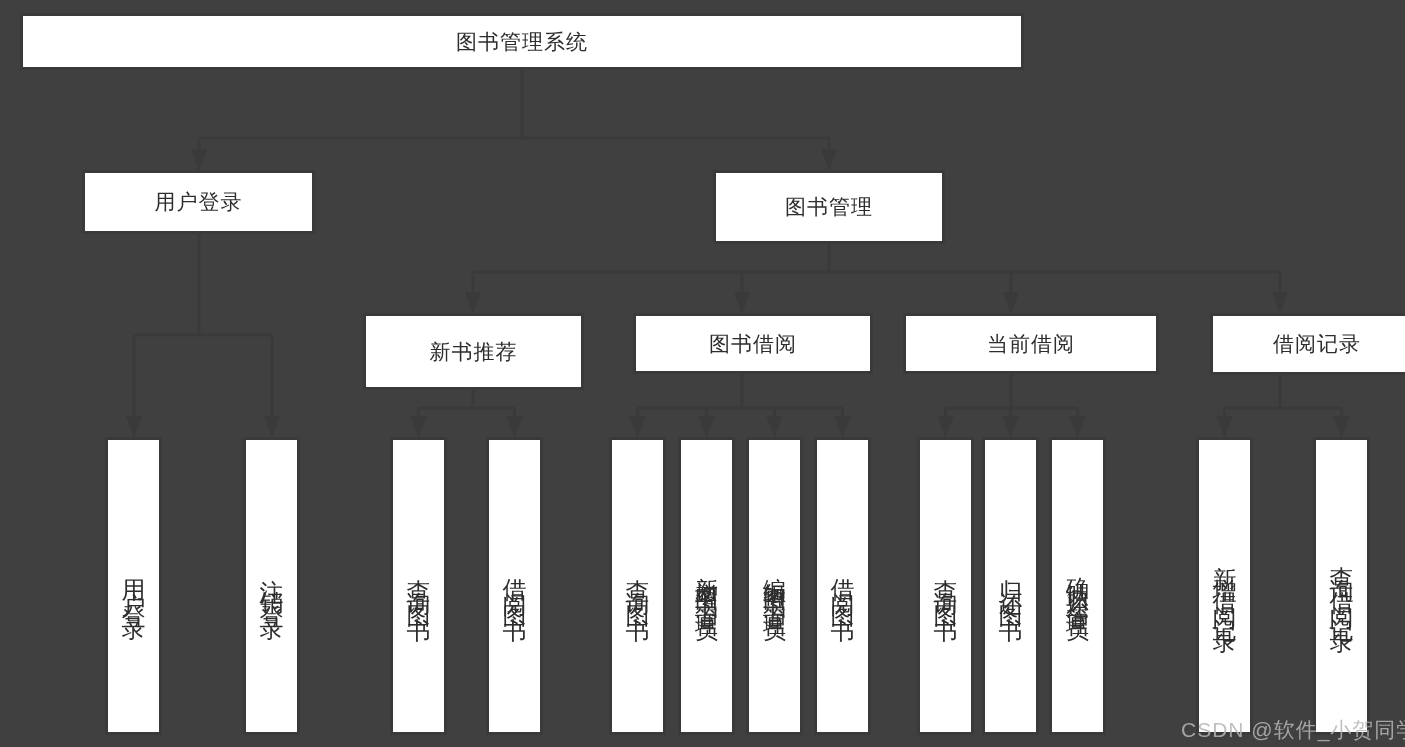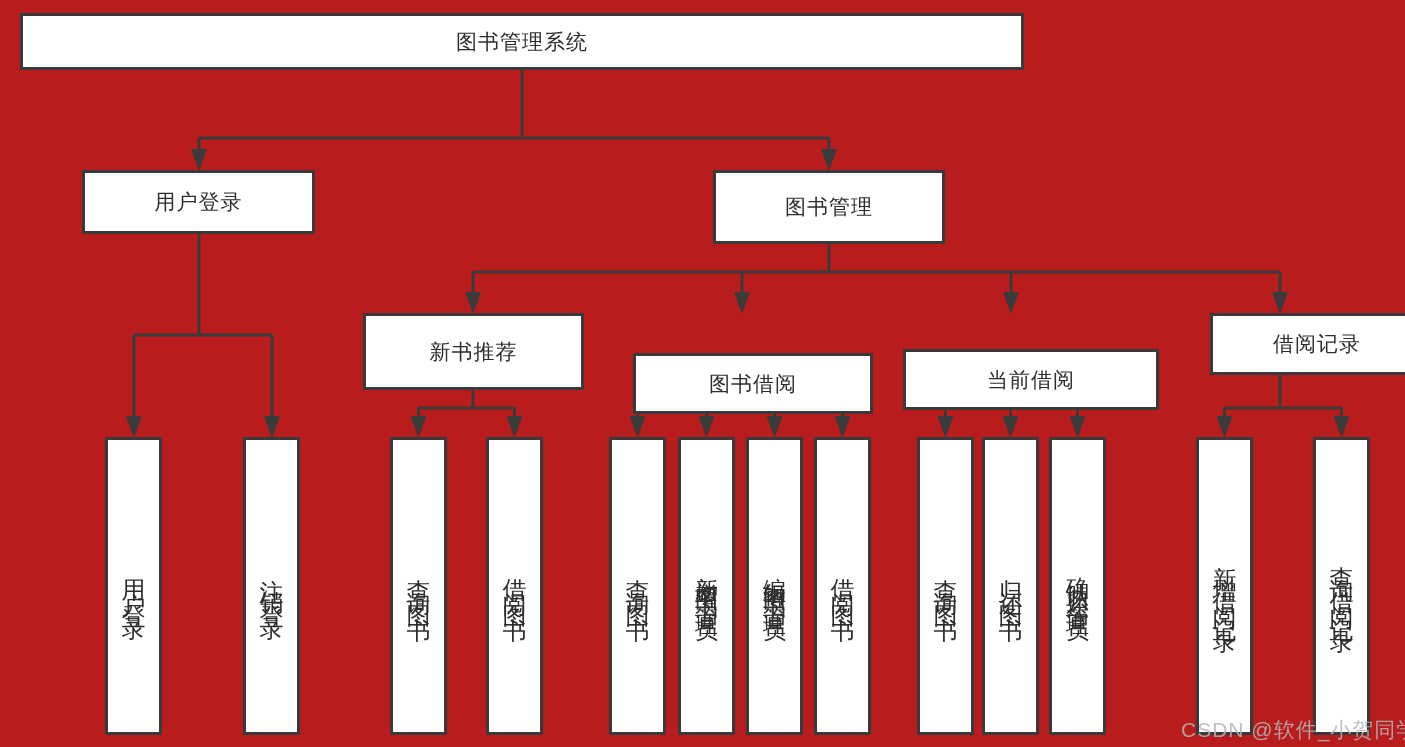--- a/index.html
+++ b/index.html
@@ -1,20 +1,20 @@
 <!DOCTYPE html>
 <html><head>
 <meta charset="utf-8">
 <style>
   html, body { margin: 0; padding: 0; background: #ffffff; }
   .stage {
     position: relative;
     width: 1405px;
     height: 747px;
-    background: #b91c1c;
+    background: #404040;
     font-family: "Liberation Sans", sans-serif;
     overflow: hidden;
   }
   .wires {
     position: absolute;
     left: 0; top: 0;
     width: 1405px; height: 747px;
     z-index: 1;
   }
   .node {
@@ -136,24 +136,24 @@
   <div class="node node-h" style="left:82px; top:170px; width:233px; height:64px;">
     <span>用户登录</span>
   </div>
   <div class="node node-h" style="left:713px; top:170px; width:232px; height:74px;">
     <span>图书管理</span>
   </div>
 
   <div class="node node-h" style="left:363px; top:313px; width:221px; height:77px;">
     <span>新书推荐</span>
   </div>
-  <div class="node node-h" style="left:633px; top:313px; width:240px; height:61px;margin-top:40px;">
+  <div class="node node-h" style="left:633px; top:313px; width:240px; height:61px;">
     <span>图书借阅</span>
   </div>
-  <div class="node node-h" style="left:903px; top:313px; width:256px; height:61px;margin-top:36px;">
+  <div class="node node-h" style="left:903px; top:313px; width:256px; height:61px;">
     <span>当前借阅</span>
   </div>
   <div class="node node-h" style="left:1210px; top:313px; width:214px; height:62px;">
     <span>借阅记录</span>
   </div>
 
   <div class="node node-v" style="left:105px; top:437px; width:57px; height:298px;">
     <span class="vtext">用户登录</span>
   </div>
   <div class="node node-v" style="left:243px; top:437px; width:57px; height:298px;">

